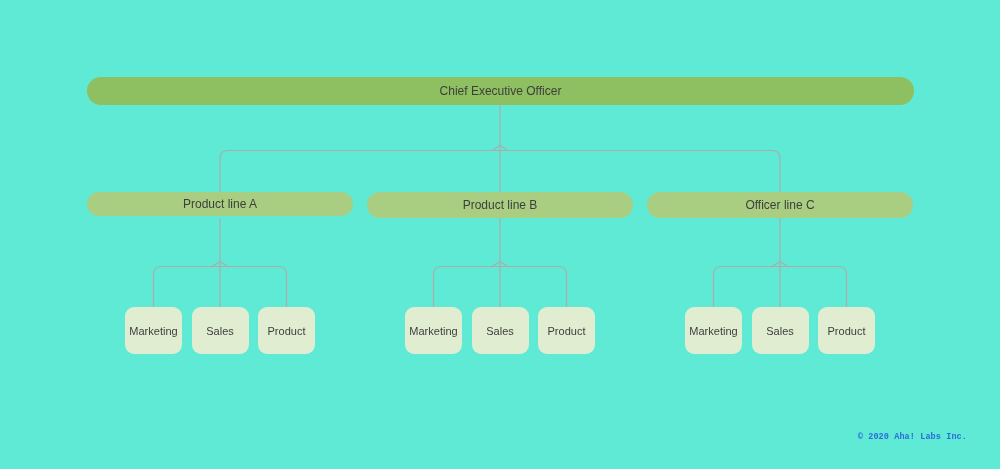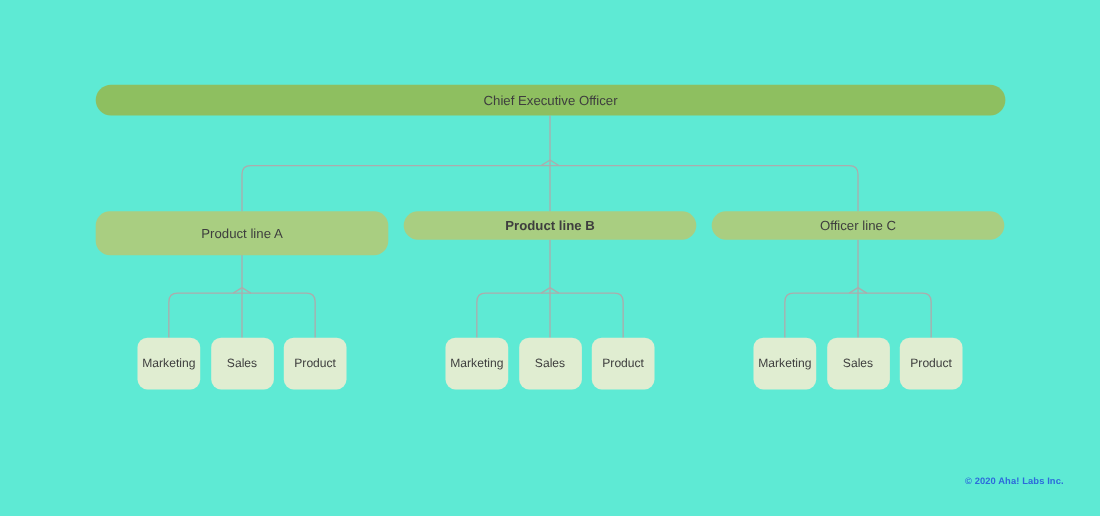--- a/index.html
+++ b/index.html
@@ -44,20 +44,21 @@
     font-size: 11px;
   }
   .copyright {
     position: absolute;
     top: 432px;
     right: 33px;
     font-size: 8.5px;
     font-weight: bold;
     color: var(--footer-color, #2d6bdb);
     letter-spacing: 0.1px;
+    font-family: Liberation Mono, monospace;
   }
 </style>
 </head>
 <body>
 
 <div class="stage">
 
   <svg class="connectors" viewBox="0 0 1000 469" fill="none" stroke="#acacac" stroke-width="1.2" stroke-linejoin="round">
 
     <g>
@@ -82,24 +83,24 @@
       <path d="M 713.5 307 V 274.5 Q 713.5 266.5 721.5 266.5 H 838.5 Q 846.5 266.5 846.5 274.5 V 307"></path>
       <path d="M 780 218 V 307"></path>
       <path d="M 772 266.5 L 780 261.5 L 788 266.5"></path>
     </g>
   </svg>
 
   <div class="node root-pill" style="left:87px; top:77px; width:827px; height:28px;">
     <span>Chief Executive Officer</span>
   </div>
 
-  <div class="node group-pill" style="left:87px; top:192px; width:266px; height:40px;justify-content:center;">
+  <div class="node group-pill" style="left:87px; top:192px; width:266px; height:24px;justify-content:center;">
     <span>Product line A</span>
   </div>
-  <div class="node group-pill" style="left:367px; top:192px; width:266px; height:26px;font-weight:bold;">
+  <div class="node group-pill" style="left:367px; top:192px; width:266px; height:26px;">
     <span>Product line B</span>
   </div>
   <div class="node group-pill" style="left:647px; top:192px; width:266px; height:26px;">
     <span>Officer line C</span>
   </div>
 
   <div class="node leaf-box" style="left:125px; top:307px; width:57px; height:47px;">
     <span>Marketing</span>
   </div>
   <div class="node leaf-box" style="left:191.5px; top:307px; width:57px; height:47px;">

